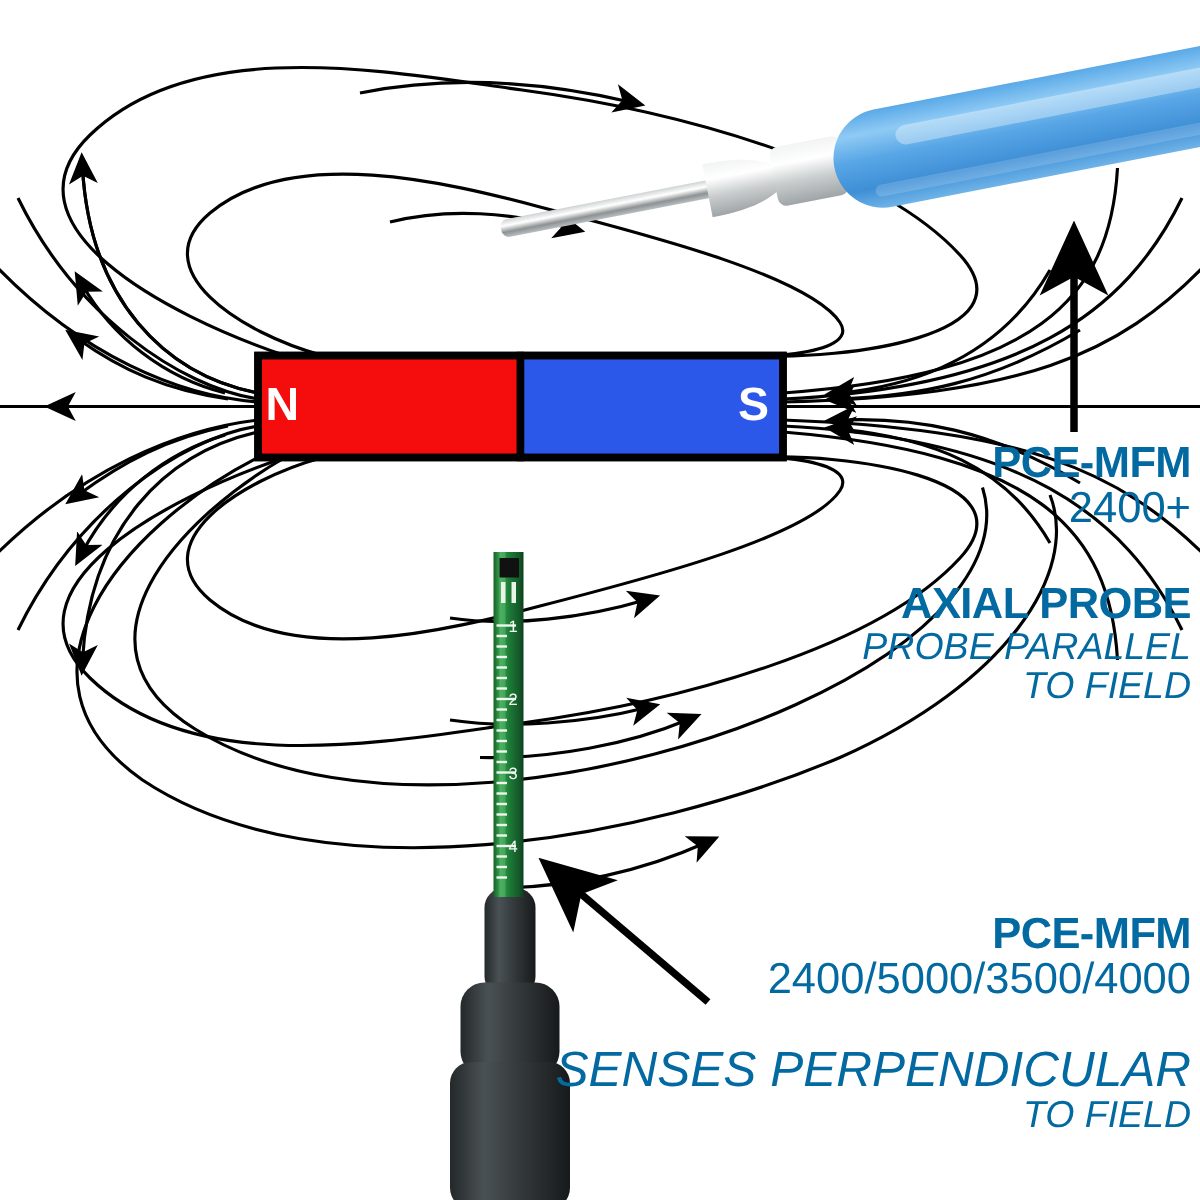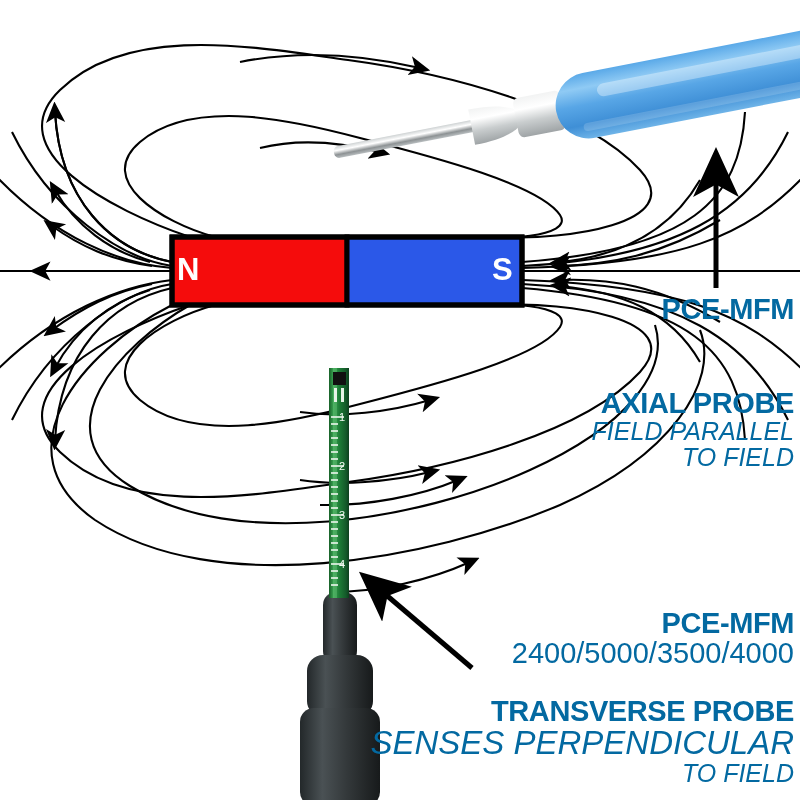--- a/index.html
+++ b/index.html
@@ -226,32 +226,32 @@
       <path d="M716,288 L716,172" stroke-width="5" marker-end="url(#ah)"></path>
       <path d="M472,668 L378,588" stroke-width="5" marker-end="url(#ah)"></path>
     </g>
   </svg>
 
   <div class="magnet-letter" id="magnet-n">N</div>
   <div class="magnet-letter" id="magnet-s">S</div>
 
   <div class="label-block" id="axial-model">
     <div class="l1 lb-bold">PCE-MFM</div>
+    <div class="l2 lb-reg">2400+</div>
   </div>
 
   <div class="label-block" id="axial-title">
     <div class="l1 lb-bold">AXIAL PROBE</div>
-    <div class="l2 lb-ital">FIELD PARALLEL</div>
+    <div class="l2 lb-ital">PROBE PARALLEL</div>
     <div class="l3 lb-ital">TO FIELD</div>
   </div>
 
   <div class="label-block" id="trans-model">
     <div class="l1 lb-bold">PCE-MFM</div>
     <div class="l2 lb-reg">2400/5000/3500/4000</div>
   </div>
 
   <div class="label-block" id="trans-title">
-    <div class="l1 lb-bold">TRANSVERSE PROBE</div>
     <div class="l2 lb-ital">SENSES PERPENDICULAR</div>
     <div class="l3 lb-ital">TO FIELD</div>
   </div>
 
 </div>
 
 </body></html>

